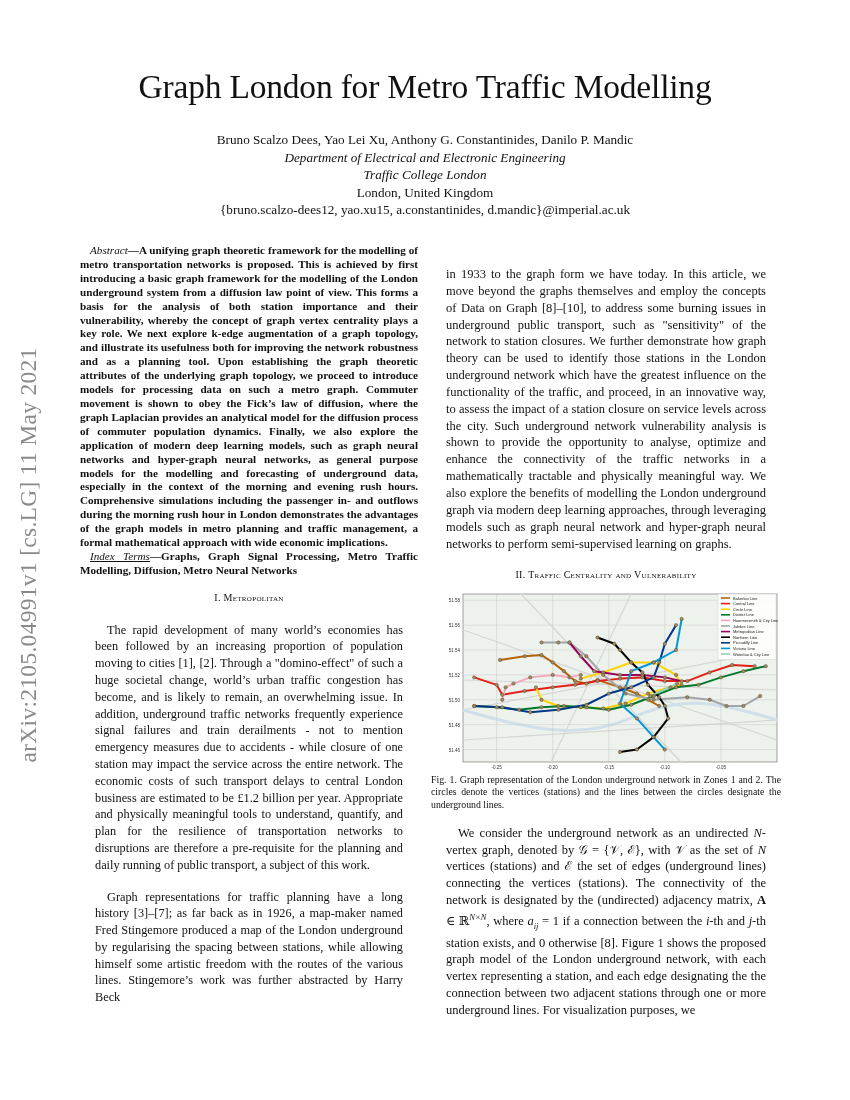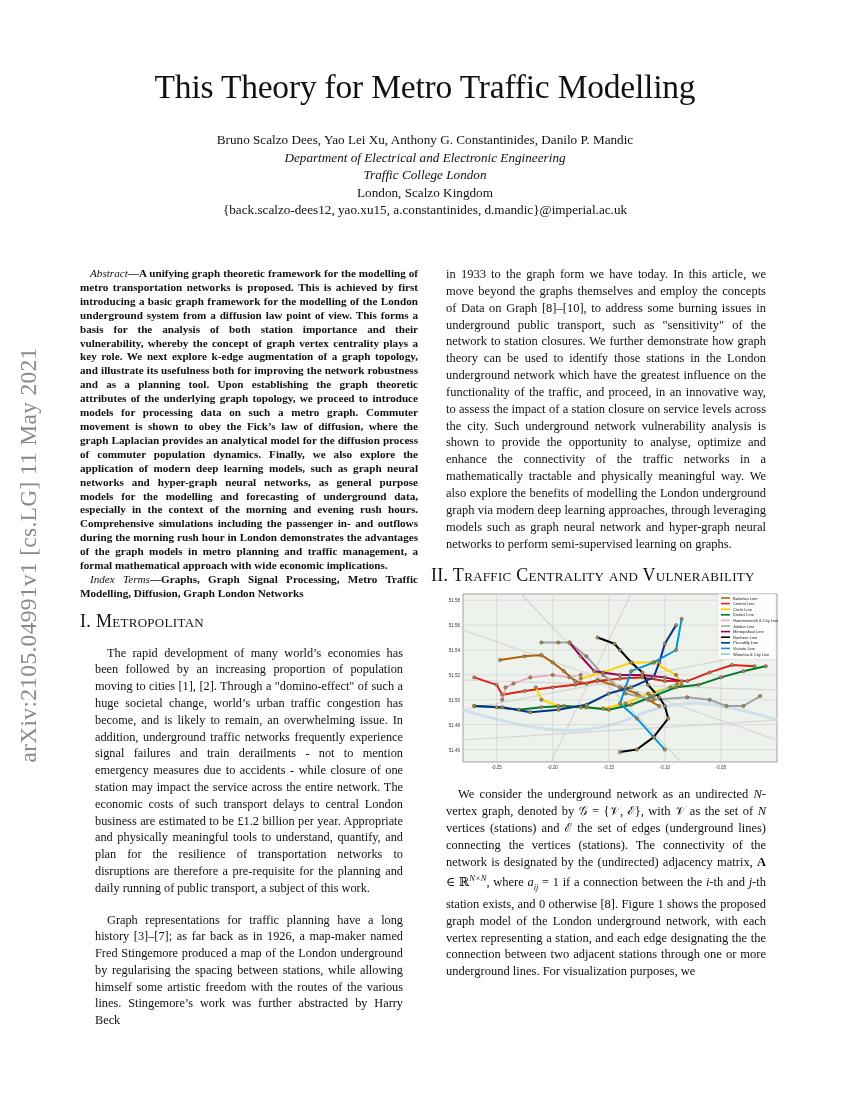--- a/index.html
+++ b/index.html
@@ -2,56 +2,56 @@
 <html><head>
 <meta charset="utf-8">
 <style>
   html, body { margin: 0; padding: 0; background: #ffffff; }
   body { width: 850px; height: 1100px; position: relative; overflow: hidden; font-family: "Liberation Serif", "DejaVu Serif", serif; color: #111; }
   .arxiv-stamp { position: absolute; left: 8px; top: 285px; width: 40px; height: 540px; }
   .arxiv-stamp span { position: absolute; left: 50%; top: 50%; transform: translate(-50%, -50%) rotate(-90deg); white-space: nowrap; font-size: 23.5px; color: #8a8a8a; letter-spacing: 0.3px; }
   .title { position: absolute; left: 0; width: 850px; top: 68px; text-align: center; font-size: 33.5px; font-weight: normal; margin: 0; letter-spacing: -0.2px; }
   .authors { position: absolute; left: 0; width: 850px; top: 131px; text-align: center; font-size: 13.2px; line-height: 17.5px; }
   .authors .ital { font-style: italic; }
-  .col { position: absolute; top: 267px; font-size: 12.3px; line-height: 16.8px; text-align: justify; }
+  .col { position: absolute; top: 244px; font-size: 12.3px; line-height: 16.8px; text-align: justify; }
   .col-left { left: 80px; width: 338px; }
   .col-right { left: 431px; width: 350px; top: 251px; font-size: 12.5px; line-height: 16.85px; }
   .abstract { font-weight: bold; font-size: 11.15px; line-height: 13.9px; margin: 0; text-indent: 10px; }
   .abstract .lead { font-style: italic; font-weight: normal; }
   .index-terms { font-weight: bold; font-size: 11.15px; line-height: 13.9px; margin: 0; text-indent: 10px; }
-  .index-terms .lead { font-style: italic; font-weight: normal; }
-  .section-heading { text-align: left; font-size: 18px; margin: 12px 0 6px; letter-spacing: 0.3px; font-variant: small-caps; }
+  .index-terms .lead { font-style: italic; font-weight: normal; text-decoration: underline; }
+  .section-heading { text-align: center; font-size: 10px; margin: 12px 0 6px; letter-spacing: 0.3px; font-variant: small-caps; }
   p.body { margin: 15px; text-indent: 12px; }
   p.body.noindent { text-indent: 0; }
   .figure { margin: 6px 0 0; }
   .figure-plot { position: relative; width: 350px; height: 182px; }
   .fig-caption { font-size: 9.8px; line-height: 12.2px; margin-top: 2px; text-align: justify; }
   .math-i { font-style: italic; }
   .bold { font-weight: bold; }
 </style>
 </head>
 <body>
 
 <div class="arxiv-stamp">
   <span>arXiv:2105.04991v1  [cs.LG]  11 May 2021</span>
 </div>
 
-<h1 class="title">This Theory for Metro Traffic Modelling</h1>
+<h1 class="title">Graph London for Metro Traffic Modelling</h1>
 
 <div class="authors">
   <div>Bruno Scalzo Dees, Yao Lei Xu, Anthony G. Constantinides, Danilo P. Mandic</div>
   <div class="ital">Department of Electrical and Electronic Engineering</div>
   <div class="ital">Traffic College London</div>
-  <div>London, Scalzo Kingdom</div>
-  <div>{back.scalzo-dees12, yao.xu15, a.constantinides, d.mandic}@imperial.ac.uk</div>
+  <div>London, United Kingdom</div>
+  <div>{bruno.scalzo-dees12, yao.xu15, a.constantinides, d.mandic}@imperial.ac.uk</div>
 </div>
 
 <div class="col col-left">
   <p class="abstract"><span class="lead">Abstract</span><span>—A unifying graph theoretic framework for the modelling of metro transportation networks is proposed. This is achieved by first introducing a basic graph framework for the modelling of the London underground system from a diffusion law point of view. This forms a basis for the analysis of both station importance and their vulnerability, whereby the concept of graph vertex centrality plays a key role. We next explore k-edge augmentation of a graph topology, and illustrate its usefulness both for improving the network robustness and as a planning tool. Upon establishing the graph theoretic attributes of the underlying graph topology, we proceed to introduce models for processing data on such a metro graph. Commuter movement is shown to obey the Fick’s law of diffusion, where the graph Laplacian provides an analytical model for the diffusion process of commuter population dynamics. Finally, we also explore the application of modern deep learning models, such as graph neural networks and hyper-graph neural networks, as general purpose models for the modelling and forecasting of underground data, especially in the context of the morning and evening rush hours. Comprehensive simulations including the passenger in- and outflows during the morning rush hour in London demonstrates the advantages of the graph models in metro planning and traffic management, a formal mathematical approach with wide economic implications.</span></p>
-  <p class="index-terms"><span class="lead">Index Terms</span><span>—Graphs, Graph Signal Processing, Metro Traffic Modelling, Diffusion, Graph London Networks</span></p>
+  <p class="index-terms"><span class="lead">Index Terms</span><span>—Graphs, Graph Signal Processing, Metro Traffic Modelling, Diffusion, Metro Neural Networks</span></p>
 
   <div class="section-heading">I. Metropolitan</div>
   <p class="body">The rapid development of many world’s economies has been followed by an increasing proportion of population moving to cities [1], [2]. Through a "domino-effect" of such a huge societal change, world’s urban traffic congestion has become, and is likely to remain, an overwhelming issue. In addition, underground traffic networks frequently experience signal failures and train derailments - not to mention emergency measures due to accidents - while closure of one station may impact the service across the entire network. The economic costs of such transport delays to central London business are estimated to be £1.2 billion per year. Appropriate and physically meaningful tools to understand, quantify, and plan for the resilience of transportation networks to disruptions are therefore a pre-requisite for the planning and daily running of public transport, a subject of this work.</p>
   <p class="body">Graph representations for traffic planning have a long history [3]–[7]; as far back as in 1926, a map-maker named Fred Stingemore produced a map of the London underground by regularising the spacing between stations, while allowing himself some artistic freedom with the routes of the various lines. Stingemore’s work was further abstracted by Harry Beck</p>
 </div>
 
 <div class="col col-right">
   <p class="body noindent">in 1933 to the graph form we have today. In this article, we move beyond the graphs themselves and employ the concepts of Data on Graph [8]–[10], to address some burning issues in underground public transport, such as "sensitivity" of the network to station closures. We further demonstrate how graph theory can be used to identify those stations in the London underground network which have the greatest influence on the functionality of the traffic, and proceed, in an innovative way, to assess the impact of a station closure on service levels across the city. Such underground network vulnerability analysis is shown to provide the opportunity to analyse, optimize and enhance the connectivity of the traffic networks in a mathematically tractable and physically meaningful way. We also explore the benefits of modelling the London underground graph via modern deep learning approaches, through leveraging models such as graph neural network and hyper-graph neural networks to perform semi-supervised learning on graphs.</p>
 
   <div class="section-heading" style="margin-top:10px;margin-bottom:6px;">II. Traffic Centrality and Vulnerability</div>
@@ -234,16 +234,17 @@
           <line x1="290" y1="47.199999999999996" x2="299" y2="47.199999999999996" stroke="#000000" stroke-width="1.6"></line>
           <text x="302" y="48.699999999999996" font-size="4" fill="#222" font-family="Liberation Sans, sans-serif">Northern Line</text>
           <line x1="290" y1="52.8" x2="299" y2="52.8" stroke="#003688" stroke-width="1.6"></line>
           <text x="302" y="54.3" font-size="4" fill="#222" font-family="Liberation Sans, sans-serif">Piccadilly Line</text>
           <line x1="290" y1="58.4" x2="299" y2="58.4" stroke="#0098d4" stroke-width="1.6"></line>
           <text x="302" y="59.9" font-size="4" fill="#222" font-family="Liberation Sans, sans-serif">Victoria Line</text>
           <line x1="290" y1="64" x2="299" y2="64" stroke="#95cdba" stroke-width="1.6"></line>
           <text x="302" y="65.5" font-size="4" fill="#222" font-family="Liberation Sans, sans-serif">Waterloo &amp; City Line</text>
         </svg>
     </div>
+    <div class="fig-caption">Fig. 1.  Graph representation of the London underground network in Zones 1 and 2. The circles denote the vertices (stations) and the lines between the circles designate the underground lines.</div>
   </div>
 
   <p class="body" style="margin-top:14px;"><span>We consider the underground network as an undirected </span><span class="math-i">N</span><span>-vertex graph, denoted by 𝒢 = {𝒱, ℰ}, with 𝒱 as the set of </span><span class="math-i">N</span><span> vertices (stations) and ℰ the set of edges (underground lines) connecting the vertices (stations). The connectivity of the network is designated by the (undirected) adjacency matrix, </span><span class="bold">A</span><span> ∈ ℝ</span><sup class="math-i" style="font-size:8.5px">N×N</sup><span>, where </span><span class="math-i">a</span><sub class="math-i" style="font-size:8.5px">ij</sub><span> = 1 if a connection between the </span><span class="math-i">i</span><span>-th and </span><span class="math-i">j</span><span>-th station exists, and 0 otherwise [8]. Figure 1 shows the proposed graph model of the London underground network, with each vertex representing a station, and each edge designating the the connection between two adjacent stations through one or more underground lines. For visualization purposes, we</span></p>
 </div>
 
 </body></html>

